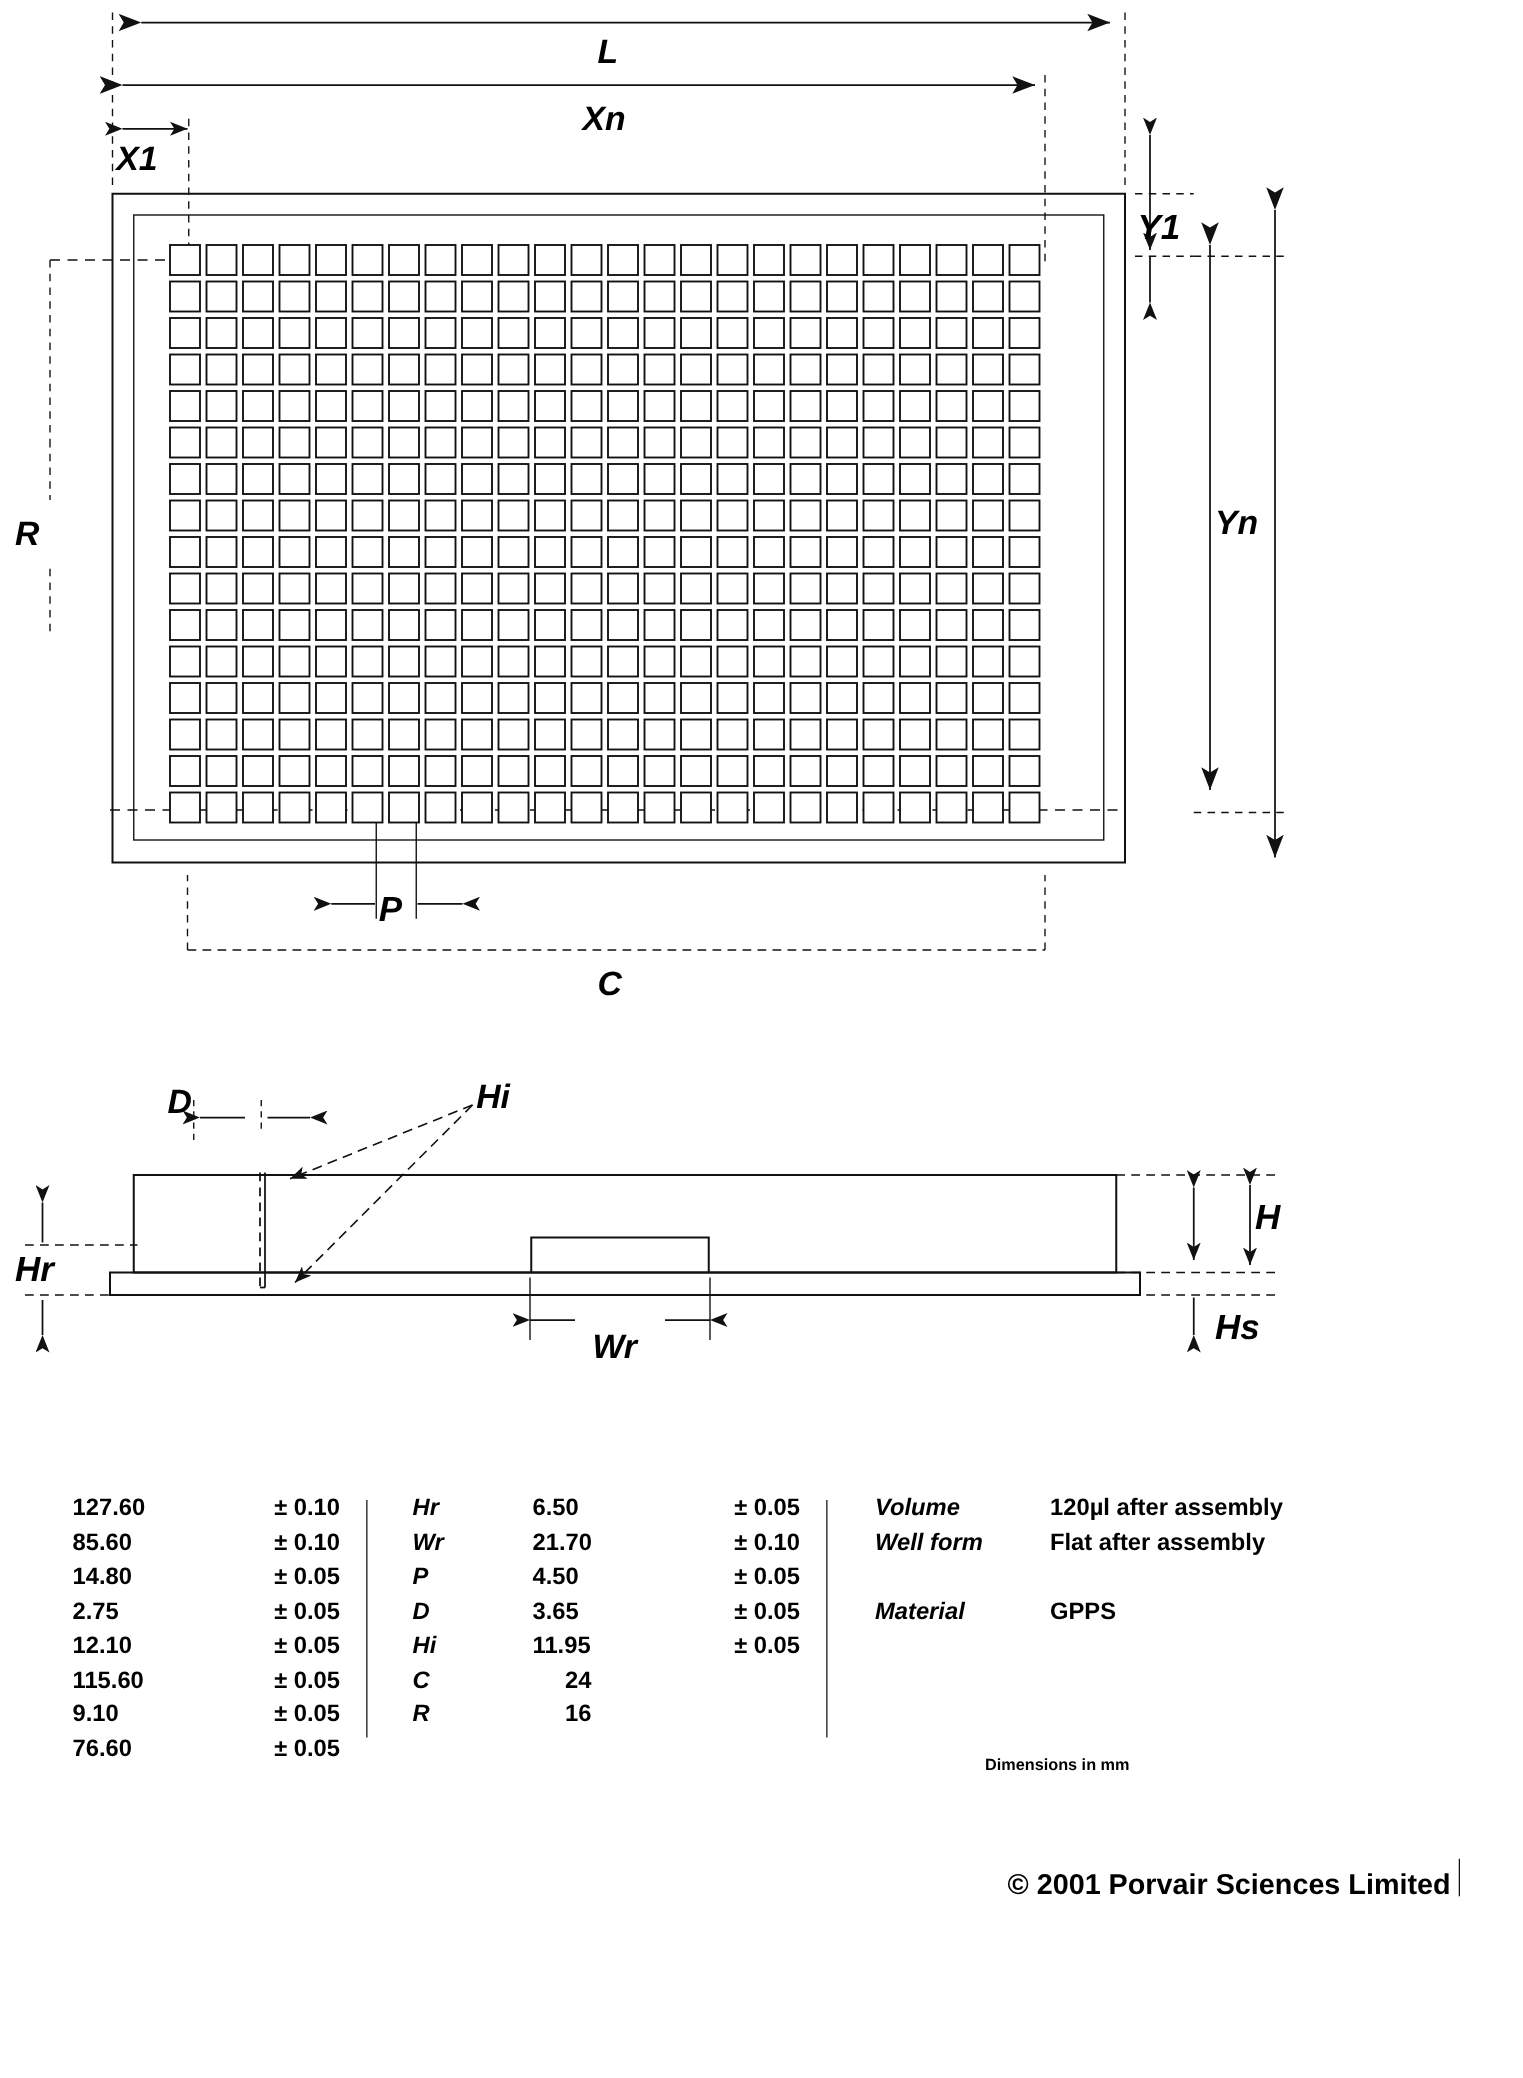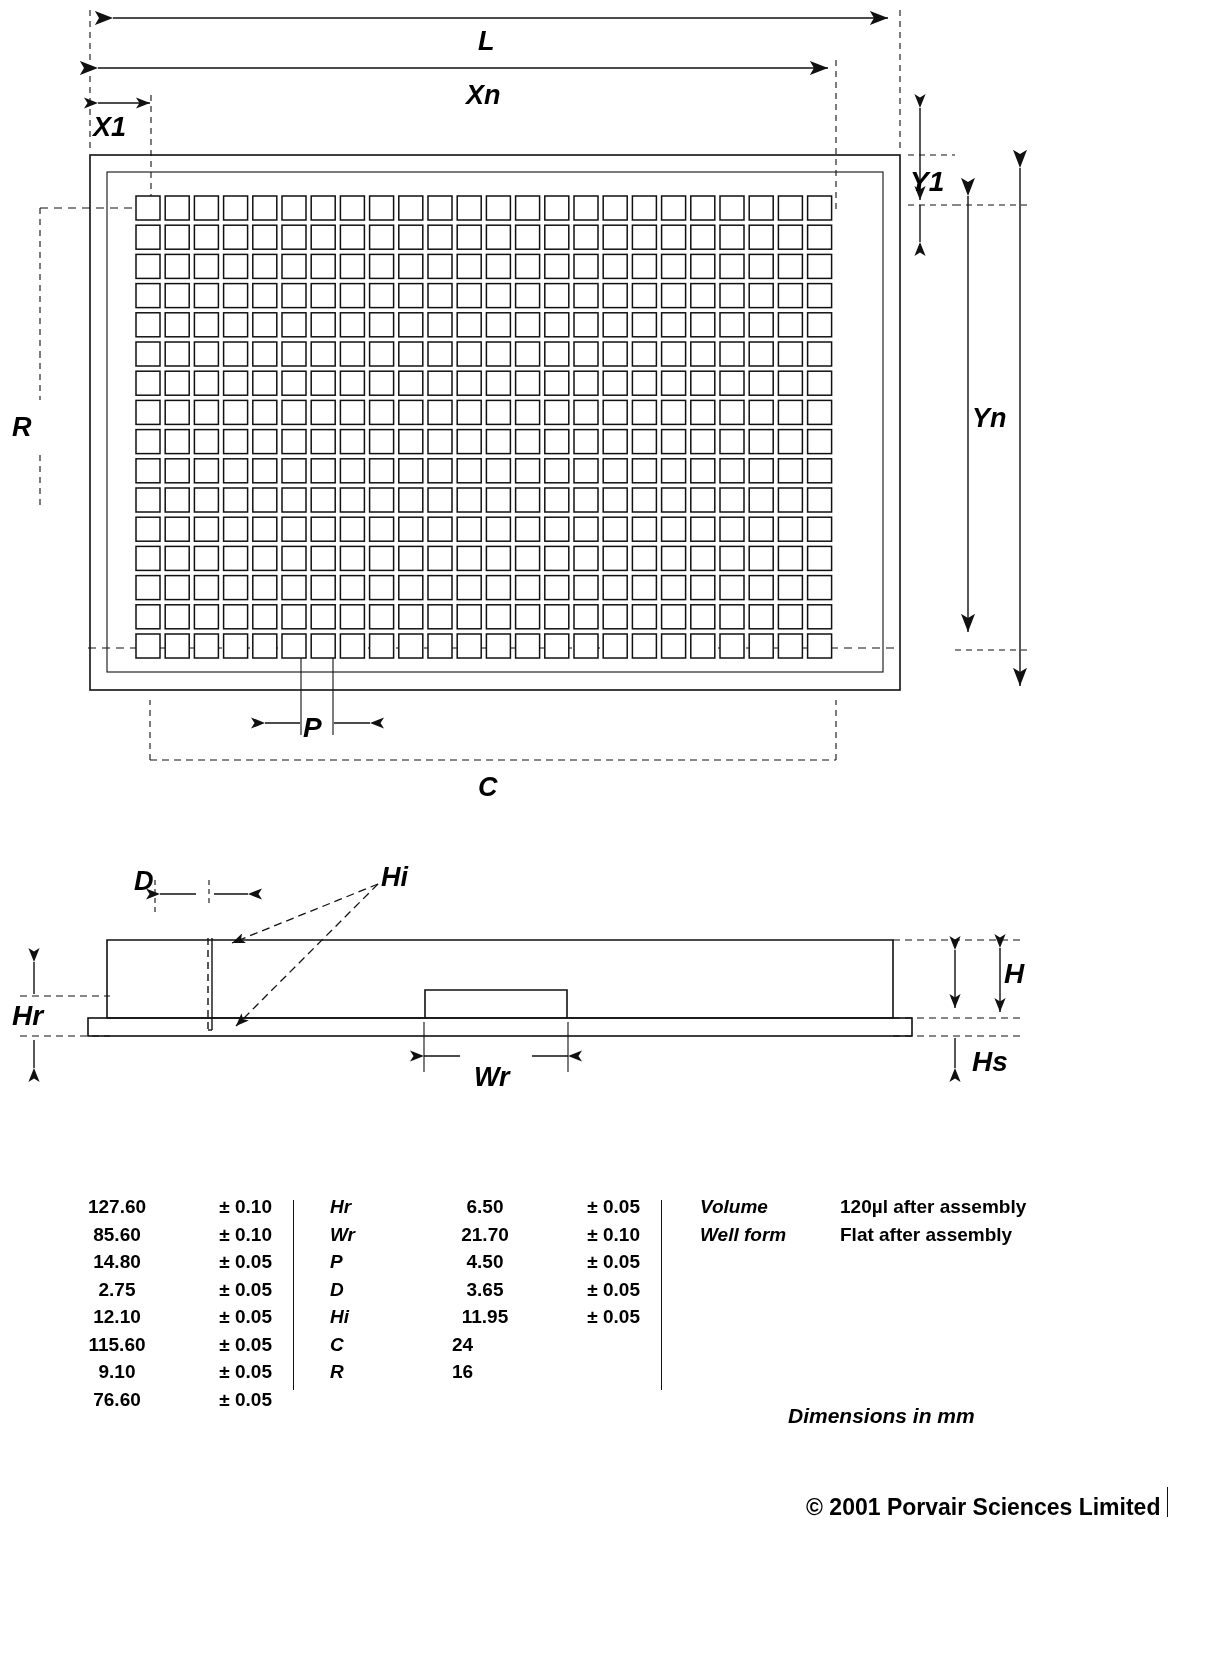--- a/index.html
+++ b/index.html
@@ -16,28 +16,28 @@
   .spec{position:absolute;left:0;top:1196px;width:1218px;height:230px;}
   .col{position:absolute;top:0;}
   .col1{left:-38px;width:300px;}
   .col2{left:330px;width:290px;}
   .col3{left:700px;width:420px;}
   .vrule{position:absolute;top:4px;width:0;height:190px;border-left:1.6px solid #111;}
   .vr1{left:293px;}
   .vr2{left:661px;}
   .row{display:flex;align-items:baseline;height:27.5px;font-size:19px;}
   .sym{width:96px;flex:0 0 96px;font-style:italic;font-weight:bold;font-size:19px;}
-  .val{width:118px;flex:0 0 118px;text-align:center;font-weight:bold;}
+  .val{width:118px;flex:0 0 118px;text-align:left;font-weight:bold;}
   .tol{width:84px;flex:0 0 84px;text-align:right;font-weight:bold;padding-left:12px;}
   .count{width:70px;flex:0 0 70px;text-align:left;padding-left:26px;font-weight:bold;}
   .prop{width:140px;flex:0 0 140px;font-style:italic;font-weight:bold;font-size:19px;}
   .pval{font-weight:bold;font-size:19px;white-space:nowrap;}
   .gap{height:27.5px;}
 
-  .note{position:absolute;left:788px;top:1404px;font-style:italic;font-weight:bold;font-size:21px;}
+  .note{position:absolute;left:788px;top:1404px;font-weight:bold;font-size:13px;}
   .copy{position:absolute;left:806px;top:1494px;font-weight:bold;font-size:23px;white-space:nowrap;}
   .copyrule{position:absolute;left:1167px;top:1487px;width:0;height:30px;border-left:1.6px solid #111;}
 </style>
 </head>
 <body>
 
 <div class="stage">
 
   <svg class="draw" viewBox="0 0 1218 1662">
     <defs>
@@ -617,19 +617,23 @@
     <div class="col col3" id="col3">
         <div class="row">
           <div class="prop">Volume</div>
           <div class="pval">120µl after assembly</div>
         </div>
         <div class="row">
           <div class="prop">Well form</div>
           <div class="pval">Flat after assembly</div>
         </div>
         <div class="gap"></div>
+        <div class="row">
+          <div class="prop">Material</div>
+          <div class="pval">GPPS</div>
+        </div>
       </div>
   </div>
 
   <div class="note">Dimensions in mm</div>
   <div class="copy">© 2001 Porvair Sciences Limited</div>
   <div class="copyrule"></div>
 </div>
 
 </body></html>

